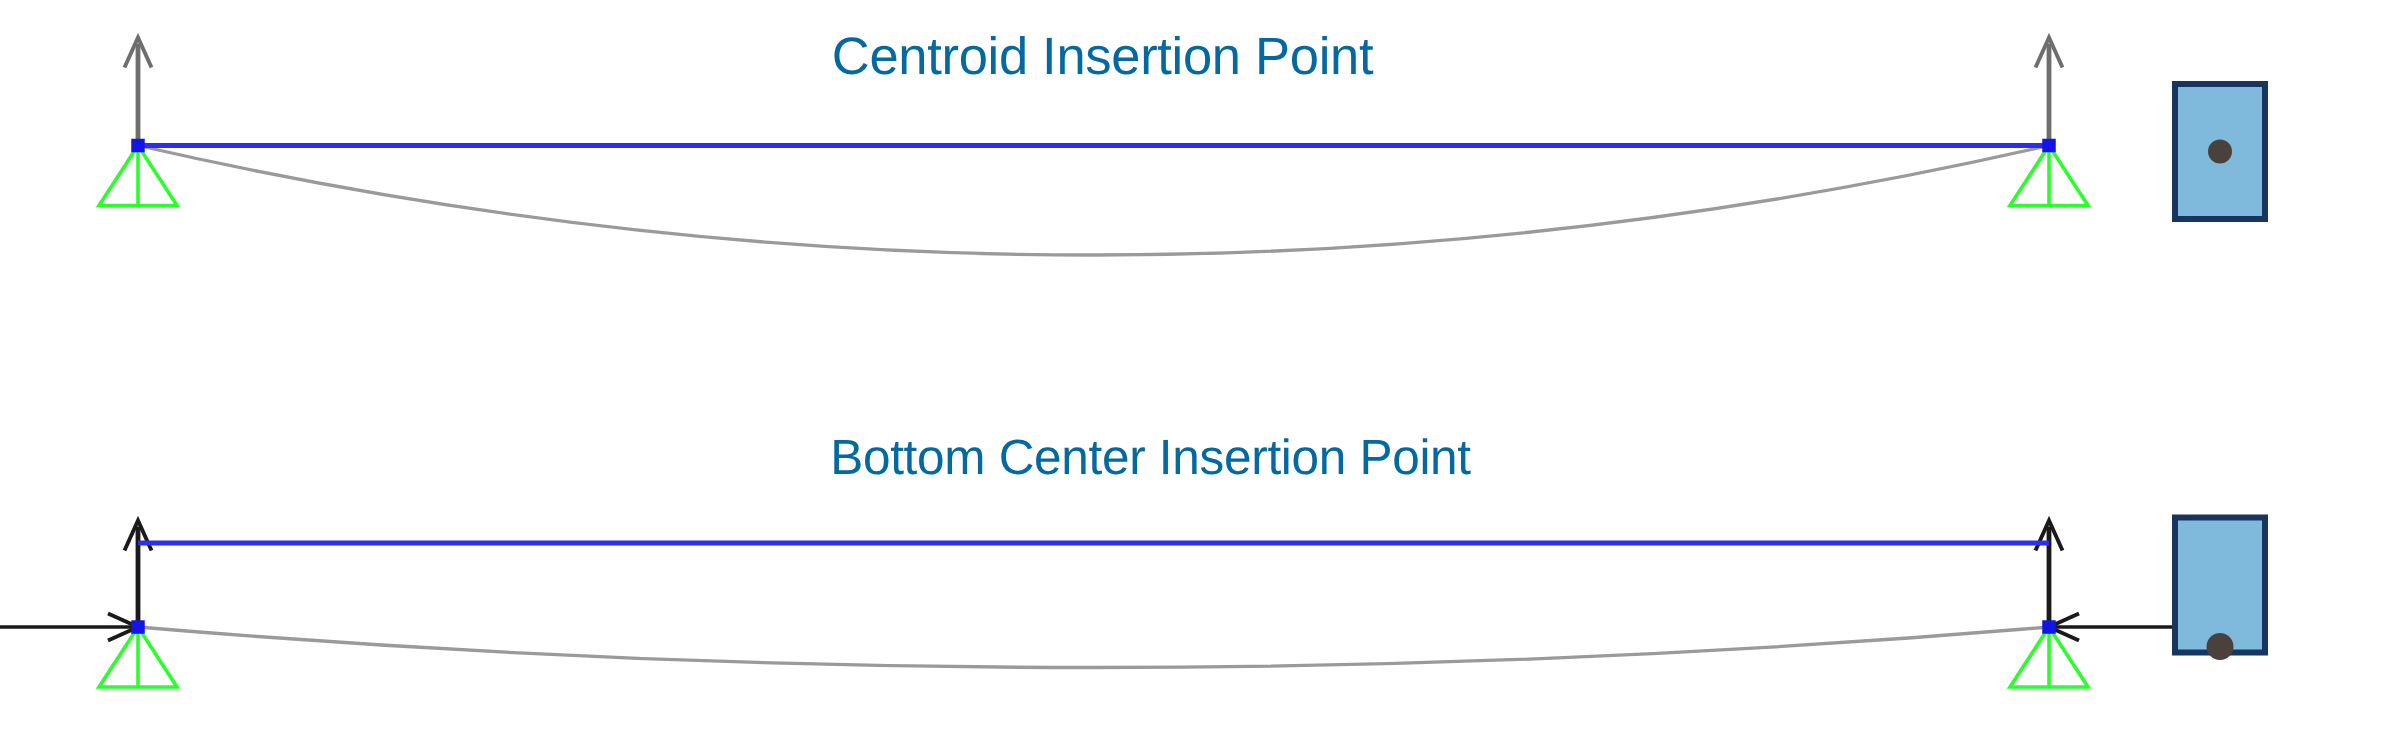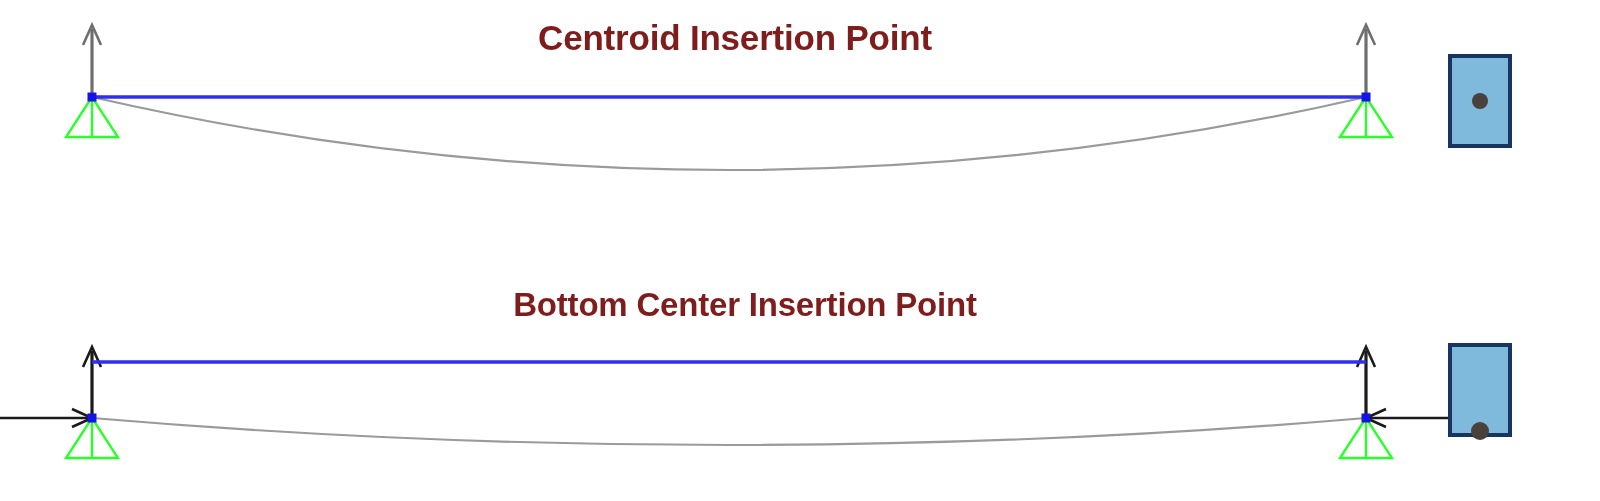--- a/index.html
+++ b/index.html
@@ -25,39 +25,40 @@
     position: absolute;
     left: 0;
     top: 0;
     width: 1600px;
     height: 501px;
     display: block;
   }
   .diagram-title {
     position: absolute;
     font-family: "Liberation Sans", sans-serif;
-    font-weight: bold;
-    color: #7f1d1d;
+    font-weight: normal;
+    color: #0369a1;
     white-space: nowrap;
     letter-spacing: -0.2px;
     user-select: none;
   }
   #title-top {
     left: 0;
     top: 18px;
     width: 1470px;
     text-align: center;
     font-size: 35px;
   }
   #title-bottom {
     left: 0;
     top: 286px;
     width: 1490px;
     text-align: center;
     font-size: 33px;
+    padding-left: 22px;
   }
 </style>
 </head>
 <body>
 
 <div id="stage">
 
   <svg id="canvas" viewBox="0 0 1600 501" xmlns="http://www.w3.org/2000/svg">
       <path d="M 92 97 Q 729 243 1366 97" fill="none" stroke="#9A9A9A" stroke-width="2.2"></path>
       <line x1="92" y1="97" x2="92" y2="29" stroke="#6E6E6E" stroke-width="3.2"></line>

